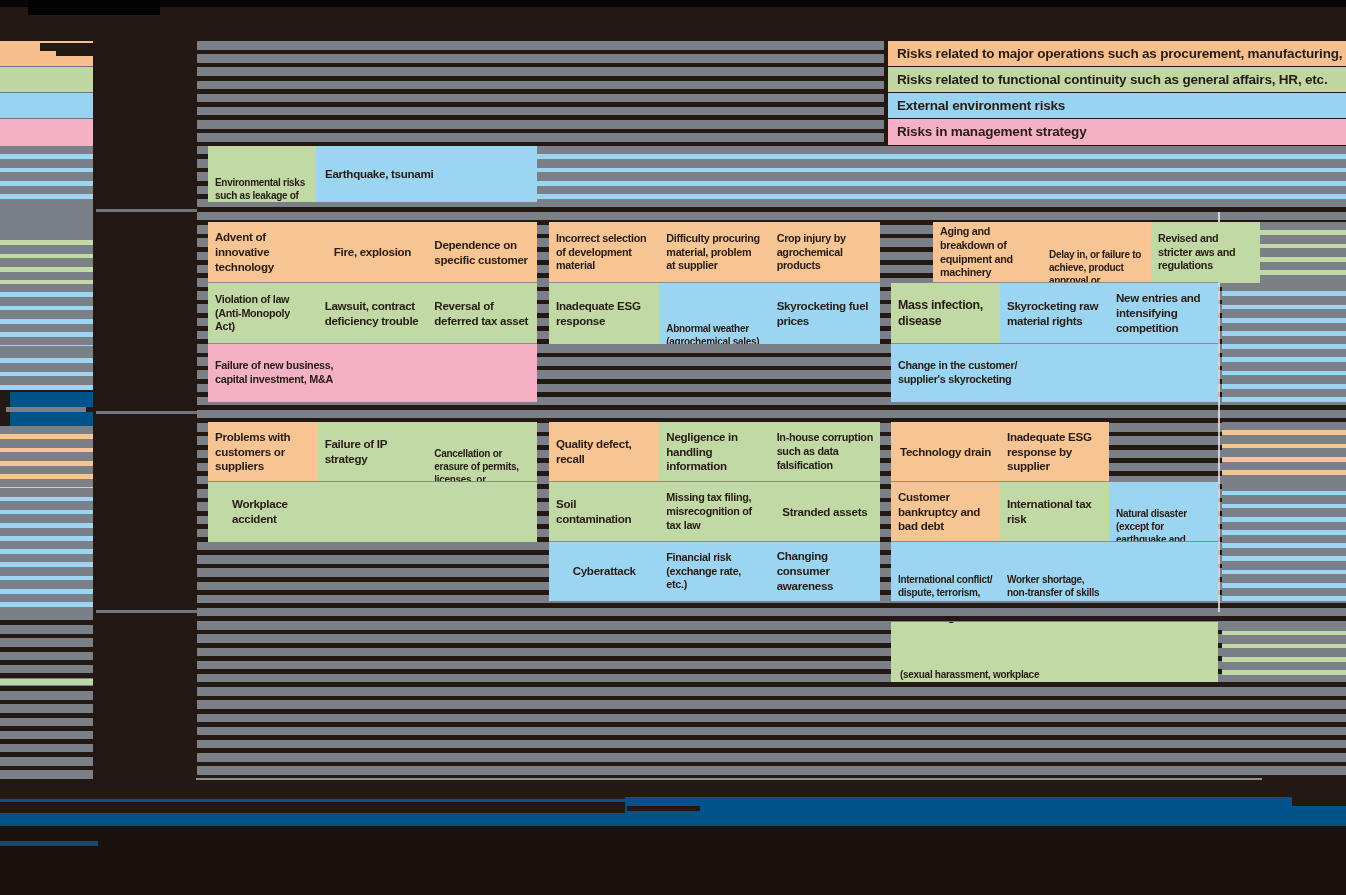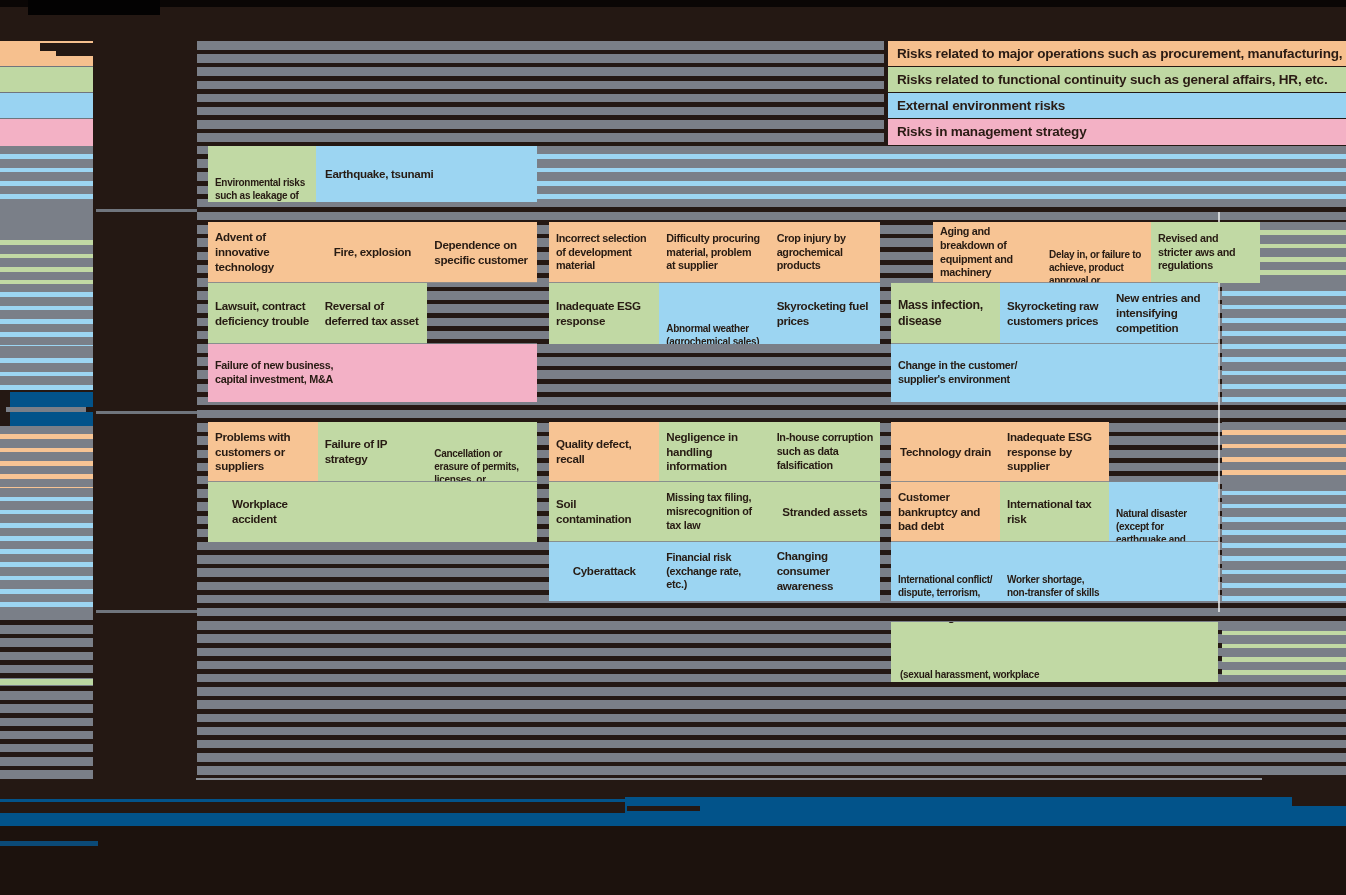--- a/index.html
+++ b/index.html
@@ -114,20 +114,23 @@
       </div>
     <div class="cell orange third">
         <div class="t">Fire, explosion</div>
       </div>
     <div class="cell orange third">
         <div class="t">Dependence on specific customer</div>
       </div>
   </div>
   <div class="row bline" style="left:208px;top:283px;width:329px;height:61px;">
     <div class="cell green third">
+        <div class="t sm">Violation of law (Anti-Monopoly Act)</div>
+      </div>
+    <div class="cell green third">
         <div class="t">Lawsuit, contract deficiency trouble</div>
       </div>
     <div class="cell green third">
         <div class="t">Reversal of deferred tax asset</div>
       </div>
   </div>
   <div class="row" style="left:549px;top:222px;width:331px;height:61px;">
     <div class="cell orange third">
         <div class="t sm">Incorrect selection of development material</div>
       </div>
@@ -165,29 +168,29 @@
       </div>
     <div class="cell green third">
         <div class="t sm">Revised and stricter aws and regulations</div>
       </div>
   </div>
   <div class="row bline" style="left:891px;top:283px;width:327px;height:61px;">
     <div class="cell green third">
         <div class="t lg">Mass infection, disease</div>
       </div>
     <div class="cell blue third">
-        <div class="t">Skyrocketing raw customers prices</div>
+        <div class="t">Skyrocketing raw material rights</div>
       </div>
     <div class="cell blue third">
         <div class="t">New entries and intensifying competition</div>
       </div>
   </div>
   <div class="row bline" style="left:891px;top:344px;width:327px;height:58px;">
     <div class="cell blue full anchor-left">
-        <div class="t sm" style="max-width:150px;">Change in the customer/ supplier's environment</div>
+        <div class="t sm" style="max-width:150px;">Change in the customer/ supplier's skyrocketing</div>
       </div>
   </div>
 
   <div class="row" style="left:208px;top:422px;width:329px;height:60px;">
     <div class="cell orange third">
         <div class="t">Problems with customers or suppliers</div>
       </div>
     <div class="cell green third">
         <div class="t">Failure of IP strategy</div>
       </div>

